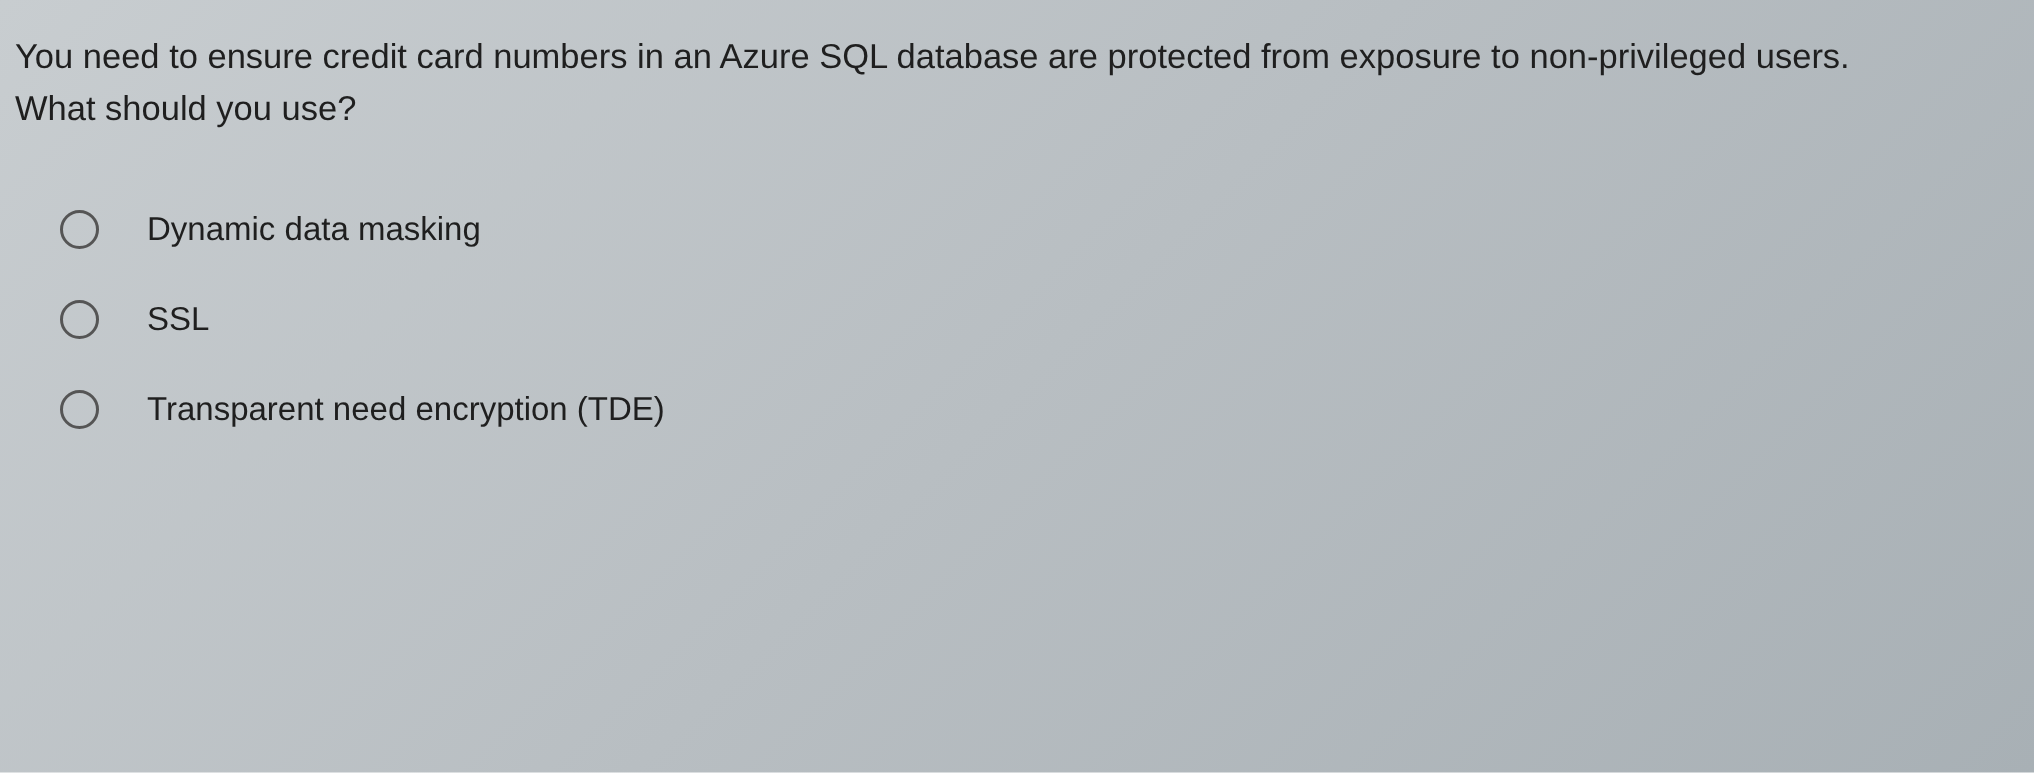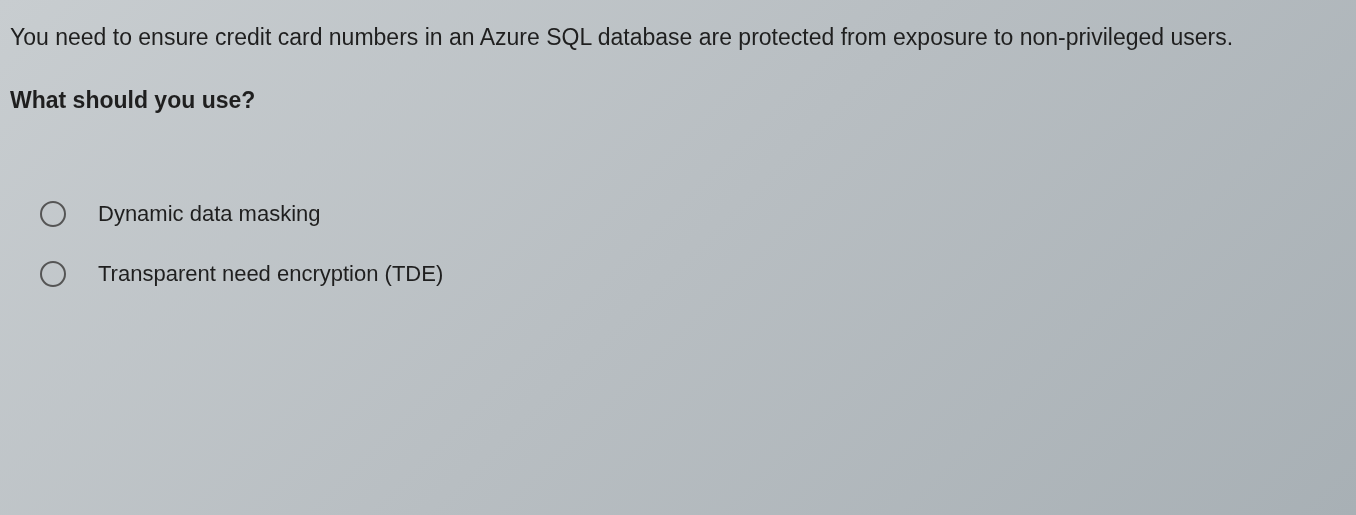--- a/index.html
+++ b/index.html
@@ -12,29 +12,27 @@
       height: 515px;
       background: linear-gradient(135deg, #c8cdd0 0%, #b8bec2 50%, #a8b0b5 100%);
       font-family: "Segoe UI", Arial, sans-serif;
       color: #2a2a2a;
       padding: 20px 10px;
       overflow: hidden;
     }
     .question-text {
       font-size: 23px;
       line-height: 1.5;
-      margin-bottom: 28px;
       color: #1f1f1f;
     }
     .question-prompt {
       font-size: 23px;
       line-height: 1.5;
-      margin-bottom: 84px;
+      margin-bottom: 51px;
       color: #1f1f1f;
-      font-weight: bold;
     }
     .options {
       padding-left: 30px;
     }
     .option {
       display: flex;
       align-items: center;
       margin-bottom: 34px;
       cursor: pointer;
       gap: 12px;
@@ -59,15 +57,19 @@
 <div class="question-text">You need to ensure credit card numbers in an Azure SQL database are protected from exposure to non-privileged users.</div>
 <div class="question-prompt">What should you use?</div>
 
 <div class="options">
   <div class="option">
     <span class="radio"></span>
     <span class="option-label">Dynamic data masking</span>
   </div>
   <div class="option">
     <span class="radio"></span>
+    <span class="option-label">SSL</span>
+  </div>
+  <div class="option">
+    <span class="radio"></span>
     <span class="option-label">Transparent need encryption (TDE)</span>
   </div>
 </div>
 
 </body></html>

